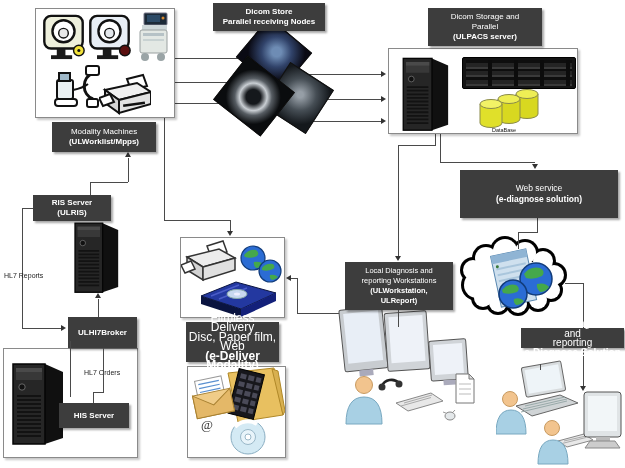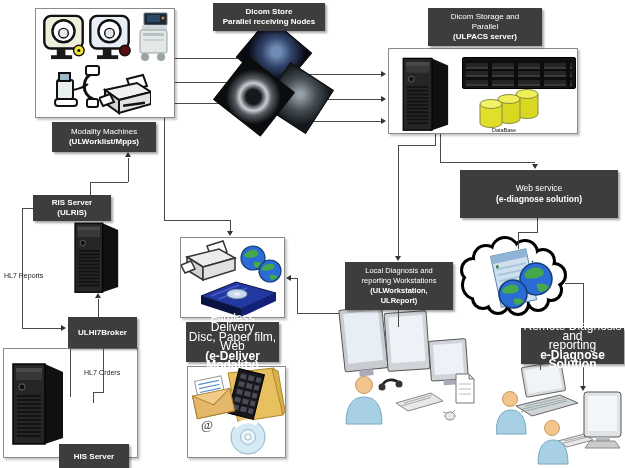--- a/index.html
+++ b/index.html
@@ -184,21 +184,21 @@
       <path d="M72,44 Q78,36 88,38 Q94,41 90,46 Q82,50 74,48 Z" fill="#45a84b"></path>
       <path d="M85,54 Q93,52 97,57 Q94,62 88,62 Q84,58 85,54 Z" fill="#45a84b"></path>
     </g>
     <g>
       <circle cx="61" cy="64" r="14" fill="#2b6cd4" stroke="#123c7a" stroke-width="1.5"></circle>
       <path d="M50,60 Q56,53 64,55 Q69,58 65,62 Q58,65 51,63 Z" fill="#45a84b"></path>
       <path d="M62,69 Q68,67 72,71 Q69,75 64,75 Q61,72 62,69 Z" fill="#45a84b"></path>
     </g>
   </svg>
 
-  <div class="lbl" style="left:521px;top:328px;width:103px;height:36px;font-size:12px;line-height:9.5px;text-align:center;">
+  <div class="lbl" style="left:521px;top:328px;width:103px;height:20px;font-size:10px;line-height:9.5px;text-align:center;">
     <div>Remote Diagnosis and</div>
     <div>reporting</div>
     <div class="b">e-Diagnose Solution</div>
   </div>
 
   <svg class="abs" style="left:496px;top:358px;" width="130" height="110" viewBox="0 0 130 110">
     <g>
       <g transform="rotate(-10 48 24)">
         <rect x="28" y="6" width="40" height="30" rx="2" fill="#d8dcde" stroke="#666"></rect>
         <rect x="31" y="9" width="34" height="24" fill="#eef4f8"></rect>
@@ -247,21 +247,21 @@
 
   <div class="wbox" style="left:3px;top:348px;width:135px;height:110px;"></div>
   <svg class="abs" style="left:3px;top:352px;z-index:3;" width="64" height="100" viewBox="0 0 64 88">
     <polygon points="42,6 60,14 60,80 42,86" fill="#101010"></polygon>
     <rect x="10" y="6" width="32" height="80" fill="#262626" stroke="#050505" stroke-width="1.5"></rect>
     <rect x="13" y="10" width="26" height="12" fill="#383838"></rect>
     <rect x="13" y="10" width="26" height="4" fill="#4a4a4a"></rect>
     <circle cx="19" cy="29" r="3.2" fill="#111" stroke="#666" stroke-width="1"></circle>
     <path d="M14,38h24 M14,42h24 M14,46h24 M14,50h24 M14,54h24 M14,58h24 M14,62h24 M14,66h24 M14,70h24 M14,74h24 M14,78h24" stroke="#121212" stroke-width="2"></path>
   </svg>
-  <div class="lbl" style="left:59px;top:403px;width:70px;height:25px;margin-top:41px;">
+  <div class="lbl" style="left:59px;top:403px;width:70px;height:25px;">
     <div class="b">HIS Server</div>
   </div>
   <div class="note" style="left:84px;top:369px;z-index:4;">HL7 Orders</div>
 
   <div class="wbox" style="left:180px;top:237px;width:105px;height:81px;"></div>
   <svg class="abs" style="left:181px;top:238px;z-index:3;" width="103" height="79" viewBox="0 0 103 79">
     <g>
       <polygon points="26,8 42,3 46,14 30,19" fill="#fff" stroke="#333" stroke-width="1.5"></polygon>
       <polygon points="6,19 38,11 54,20 22,29" fill="#ececec" stroke="#333" stroke-width="1.5"></polygon>
       <polygon points="6,19 22,29 22,42 6,32" fill="#d2d2d2" stroke="#333" stroke-width="1.5"></polygon>

